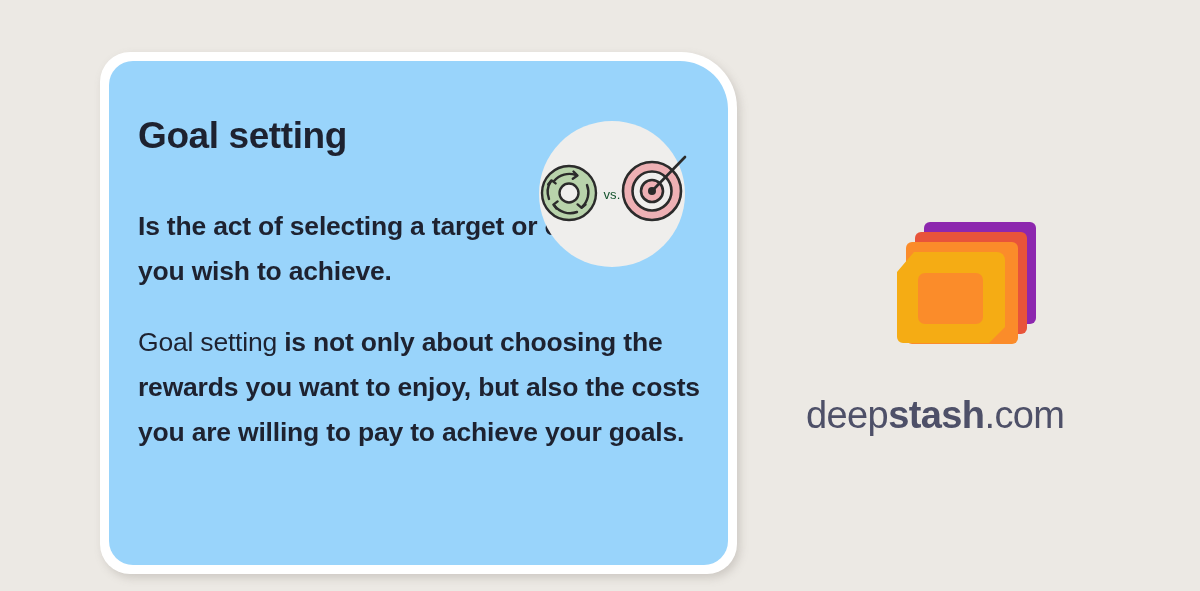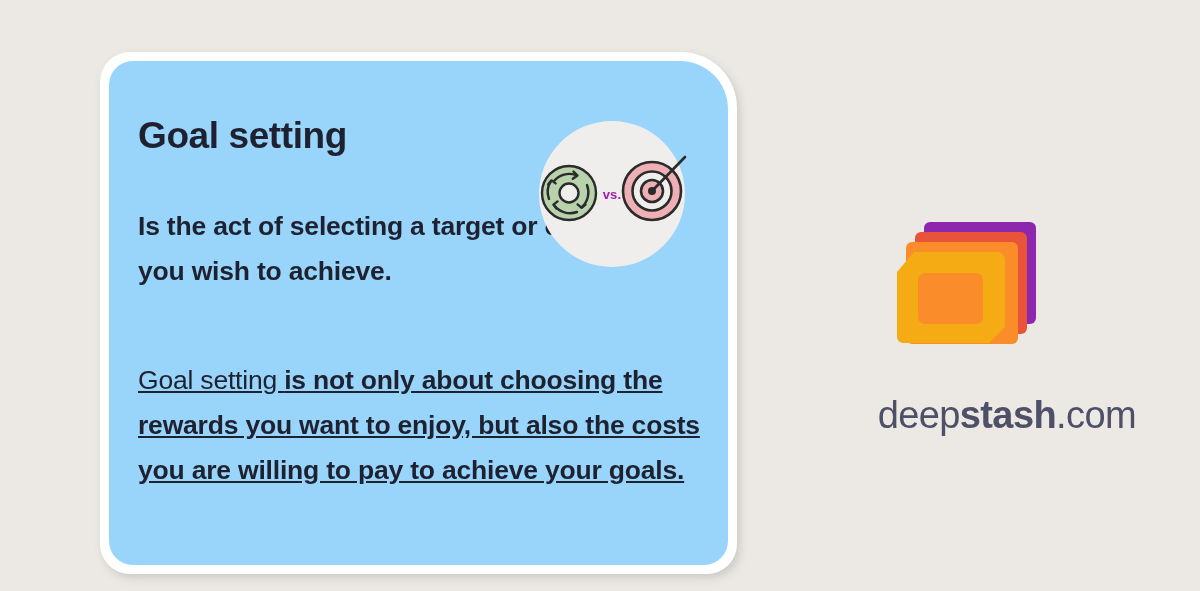--- a/index.html
+++ b/index.html
@@ -63,22 +63,21 @@
   .para {
     font-size: 26.5px;
     line-height: 1.7;
     color: #1e2230;
     margin: 0 0 12px 0;
     font-weight: 700;
     letter-spacing: -0.2px;
     max-width: 580px;
   }
   .para.second {
-    margin-top: 64px;
-    text-decoration: underline;
+    margin-top: 26px;
   }
   .para .light {
     font-weight: 400;
   }
 
   
   .illustration {
     position: absolute;
     left: 430px;
     top: 60px;
@@ -98,44 +97,43 @@
     width: 178px;
     height: 160px;
     overflow: visible;
   }
   .vs-label {
     position: absolute;
     left: 50%;
     top: 50%;
     transform: translate(-50%, -50%);
     font-size: 13px;
-    color: #a21caf;
+    color: #14532d;
     font-family: "Liberation Sans", sans-serif;
     letter-spacing: 0.2px;
-    font-weight: bold;
   }
 
   
   .brand {
     position: absolute;
     left: 806px;
     top: 200px;
     width: 330px;
   }
   .brand-logo {
     position: relative;
     width: 165px;
     height: 160px;
     margin: 0 auto;
   }
   .brand-logo svg { display: block; }
 
   .brand-name {
     margin-top: 34px;
-    text-align: right;
+    text-align: left;
     font-size: 38px;
     color: #4e5068;
     letter-spacing: -0.6px;
     font-weight: 400;
     white-space: nowrap;
   }
   .brand-name .bold { font-weight: 700; }
 </style>
 </head>
 <body>

